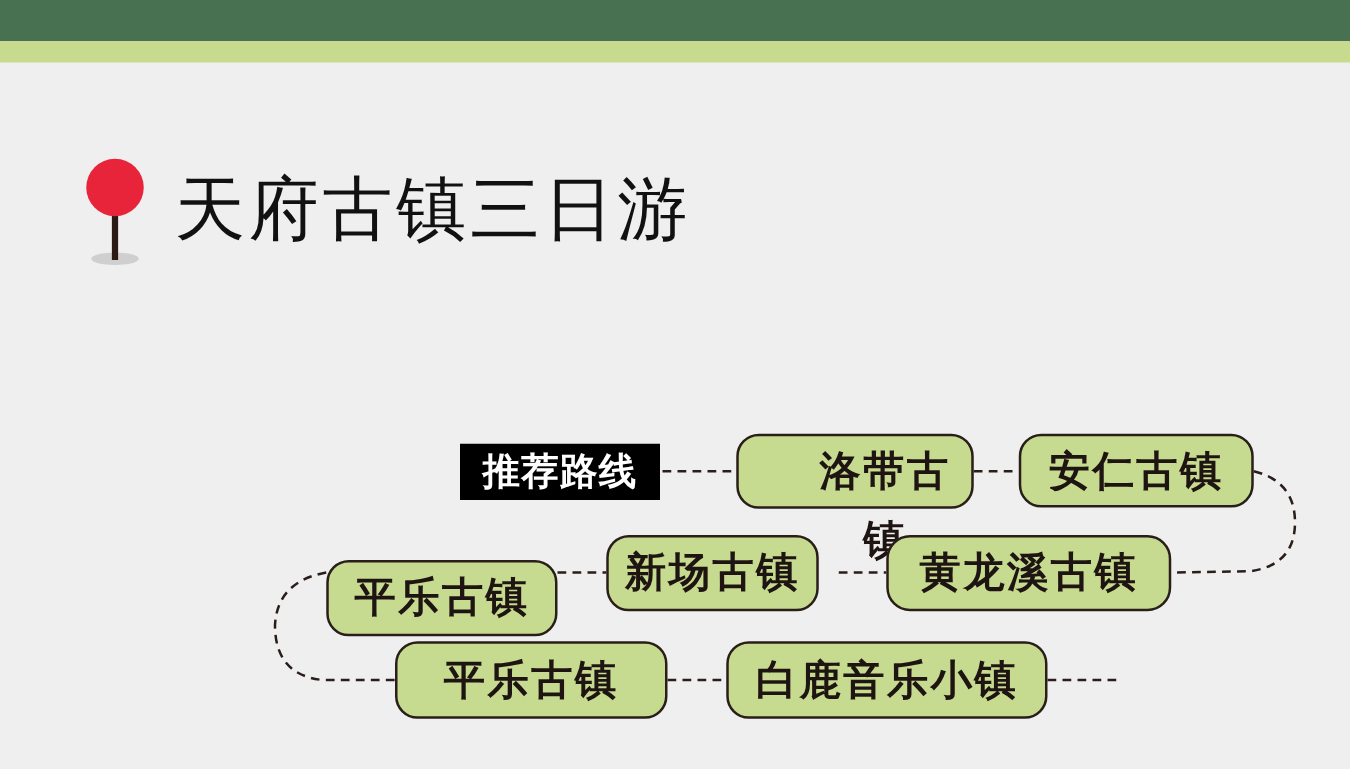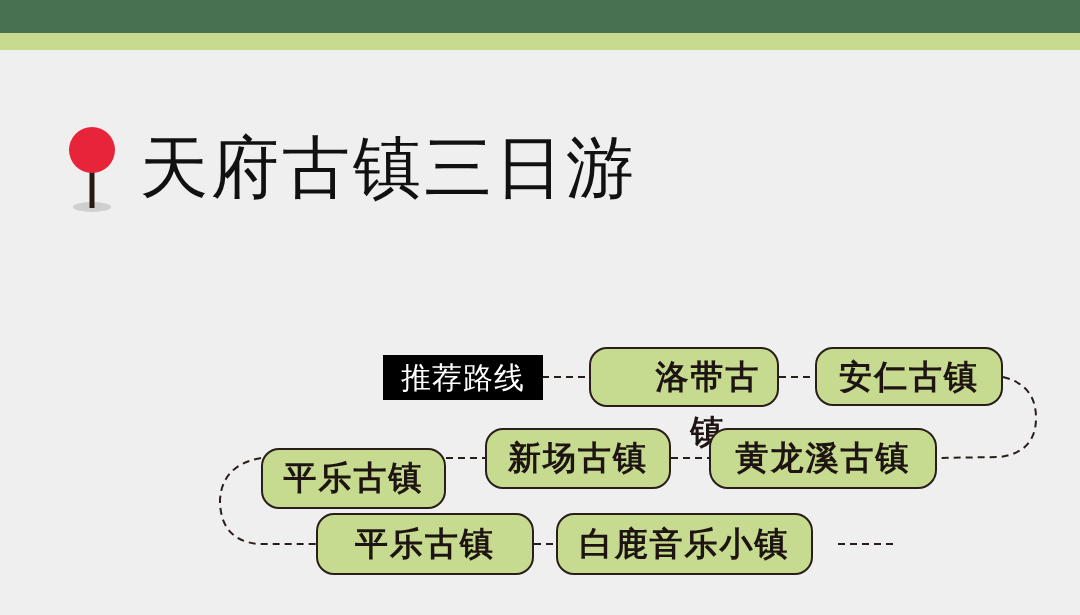--- a/index.html
+++ b/index.html
@@ -1,22 +1,22 @@
 <!DOCTYPE html>
 <html><head>
 <meta charset="utf-8">
 <style>
   html,body{margin:0;padding:0;}
   body{width:1080px;height:615px;background:#efefef;position:relative;overflow:hidden;font-family:"DejaVu Sans","Liberation Sans",sans-serif;}
   .band-dark{position:absolute;left:0;top:0;width:1080px;height:33px;background:#477150;}
   .band-light{position:absolute;left:0;top:33px;width:1080px;height:17px;background:#c7da8e;}
   .pin{position:absolute;left:64px;top:124px;width:56px;height:92px;}
-  .title{position:absolute;left:140px;top:118px;font-size:68px;line-height:100px;font-weight:200;color:#111;letter-spacing:3px;font-family:"DejaVu Sans",sans-serif;-webkit-text-stroke:0;}
+  .title{position:absolute;left:140px;top:118px;font-size:56px;line-height:100px;font-weight:200;color:#111;letter-spacing:3px;font-family:"DejaVu Sans",sans-serif;-webkit-text-stroke:0;}
   .connectors{position:absolute;left:0;top:0;width:1080px;height:615px;}
-  .route-label{position:absolute;left:368px;top:355px;width:160px;height:45px;background:#000;color:#fff;font-size:30px;font-weight:normal;line-height:45px;text-align:center;letter-spacing:1px;margin-left:15px;}
+  .route-label{position:absolute;left:368px;top:355px;width:160px;height:45px;background:#000;color:#fff;font-size:30px;font-weight:bold;line-height:45px;text-align:center;letter-spacing:1px;}
   .node{position:absolute;box-sizing:border-box;background:#c6db8f;border:2.5px solid #2a1e1a;border-radius:18px;color:#1e1412;font-size:33px;font-weight:bold;text-align:center;letter-spacing:2px;}
 </style>
 </head>
 <body>
 
 <div class="band-dark"></div>
 <div class="band-light"></div>
 
 <svg class="pin" viewBox="0 0 56 92">
   <ellipse cx="28" cy="83" rx="19" ry="5" fill="#cfcfcf"></ellipse>
@@ -45,16 +45,16 @@
 
     <line x1="838" y1="544" x2="893" y2="544"></line>
   </g>
 </svg>
 
 <div class="route-label">推荐路线</div>
 
 <div class="node" style="left:589px;top:347px;width:190px;height:60px;line-height:55px;padding-left:48px;">洛带古镇</div>
 <div class="node" style="left:815px;top:347px;width:188px;height:59px;line-height:55px;">安仁古镇</div>
 <div class="node" style="left:709px;top:428px;width:228px;height:61px;line-height:56px;border-radius:19px;">黄龙溪古镇</div>
-<div class="node" style="left:485px;top:428px;width:186px;height:61px;line-height:56px;">新场古镇</div>
+<div class="node" style="left:485px;top:428px;width:170px;height:61px;line-height:56px;">新场古镇</div>
 <div class="node" style="left:261px;top:428px;width:185px;height:61px;line-height:56px;margin-top:20px;">平乐古镇</div>
 <div class="node" style="left:316px;top:513px;width:218px;height:62px;line-height:57px;">平乐古镇</div>
-<div class="node" style="left:556px;top:513px;width:257px;height:62px;line-height:57px;">白鹿音乐小镇</div>
+<div class="node" style="left:581px;top:513px;width:257px;height:62px;line-height:57px;">白鹿音乐小镇</div>
 
 </body></html>

